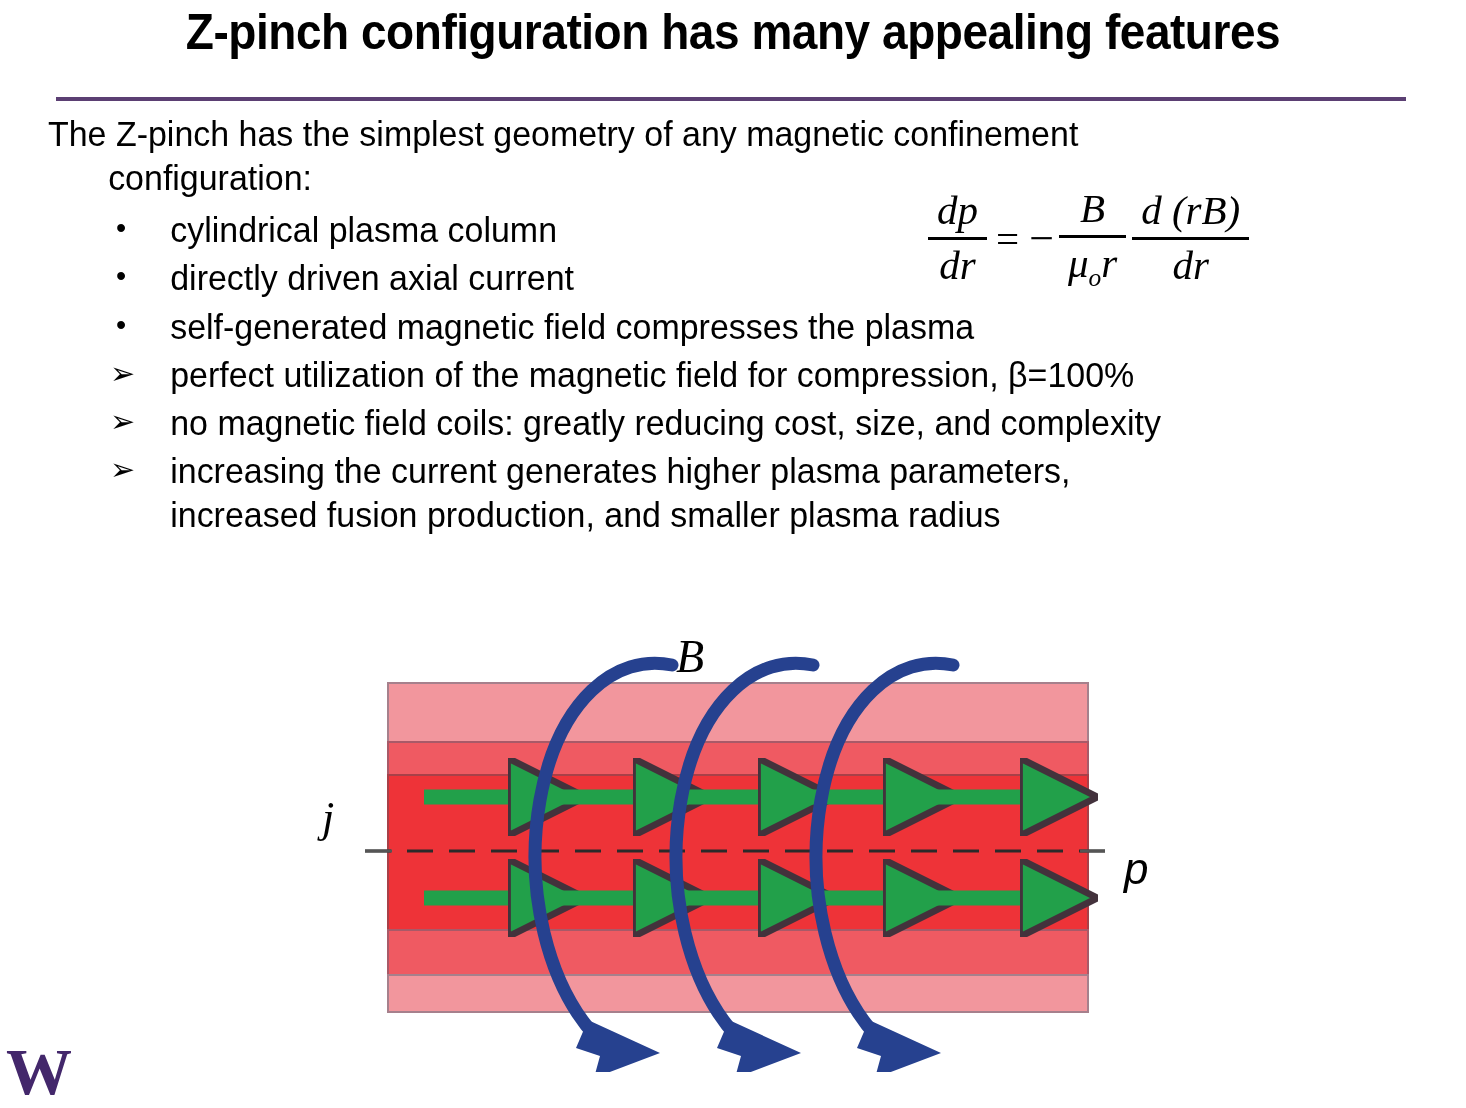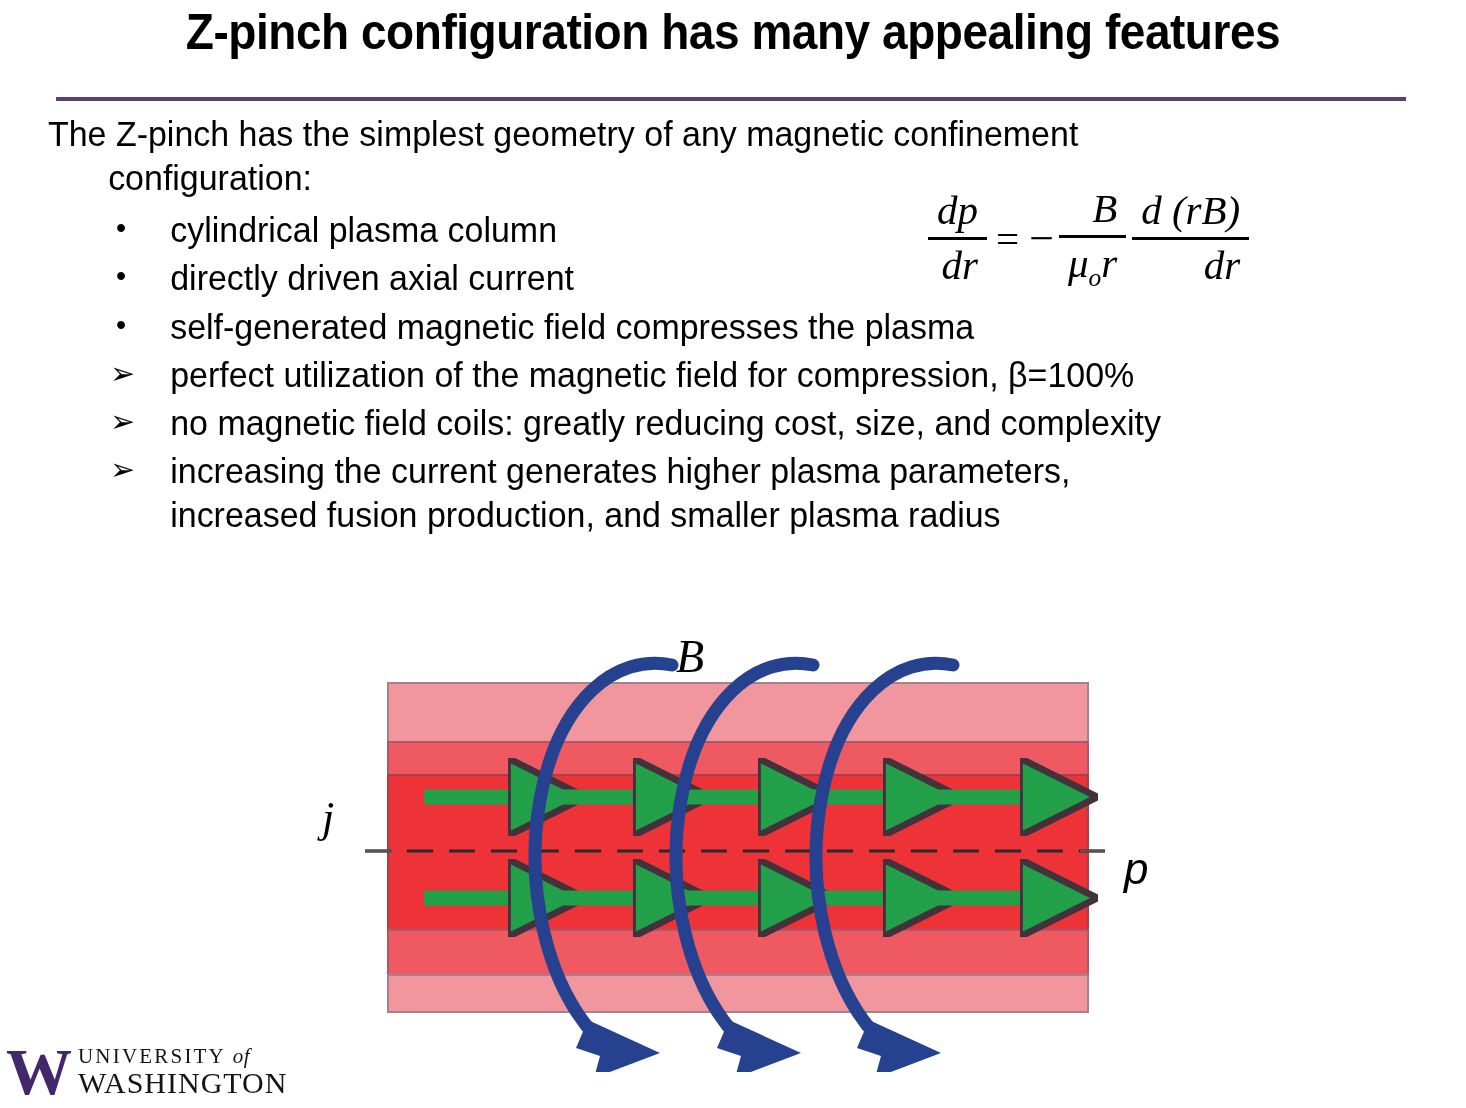--- a/index.html
+++ b/index.html
@@ -102,21 +102,21 @@
     font-style: italic;
     font-size: 41px;
     color: #000;
     display: flex;
     align-items: center;
     white-space: nowrap;
   }
   .frac {
     display: inline-flex;
     flex-direction: column;
-    align-items: flex-end;
+    align-items: center;
     justify-content: center;
     vertical-align: middle;
     margin: 0 3px;
   }
   .frac .num, .frac .den {
     padding: 0 9px;
     line-height: 1.12;
   }
   .frac .bar {
     height: 3px;
@@ -306,19 +306,15 @@
 
     <text x="322" y="832" font-family="'Liberation Serif', serif" font-style="italic" font-size="44" fill="#000">j</text>
     <text x="1124" y="884" font-family="'Liberation Sans', sans-serif" font-style="italic" font-size="44" fill="#000">p</text>
     <text x="676" y="672" font-family="'Liberation Serif', serif" font-style="italic" font-size="46" fill="#000">B</text>
   </svg>
 </div>
 
 <div id="footer">
   <div id="uw-logo">
     <div id="uw-w">W</div>
-    <div id="uw-words">
-      <div id="uw-line1"><span>UNIVERSITY</span> <span class="ofw">of</span></div>
-      <div id="uw-line2">WASHINGTON</div>
-    </div>
   </div>
 
 </div>
 
 </body></html>

